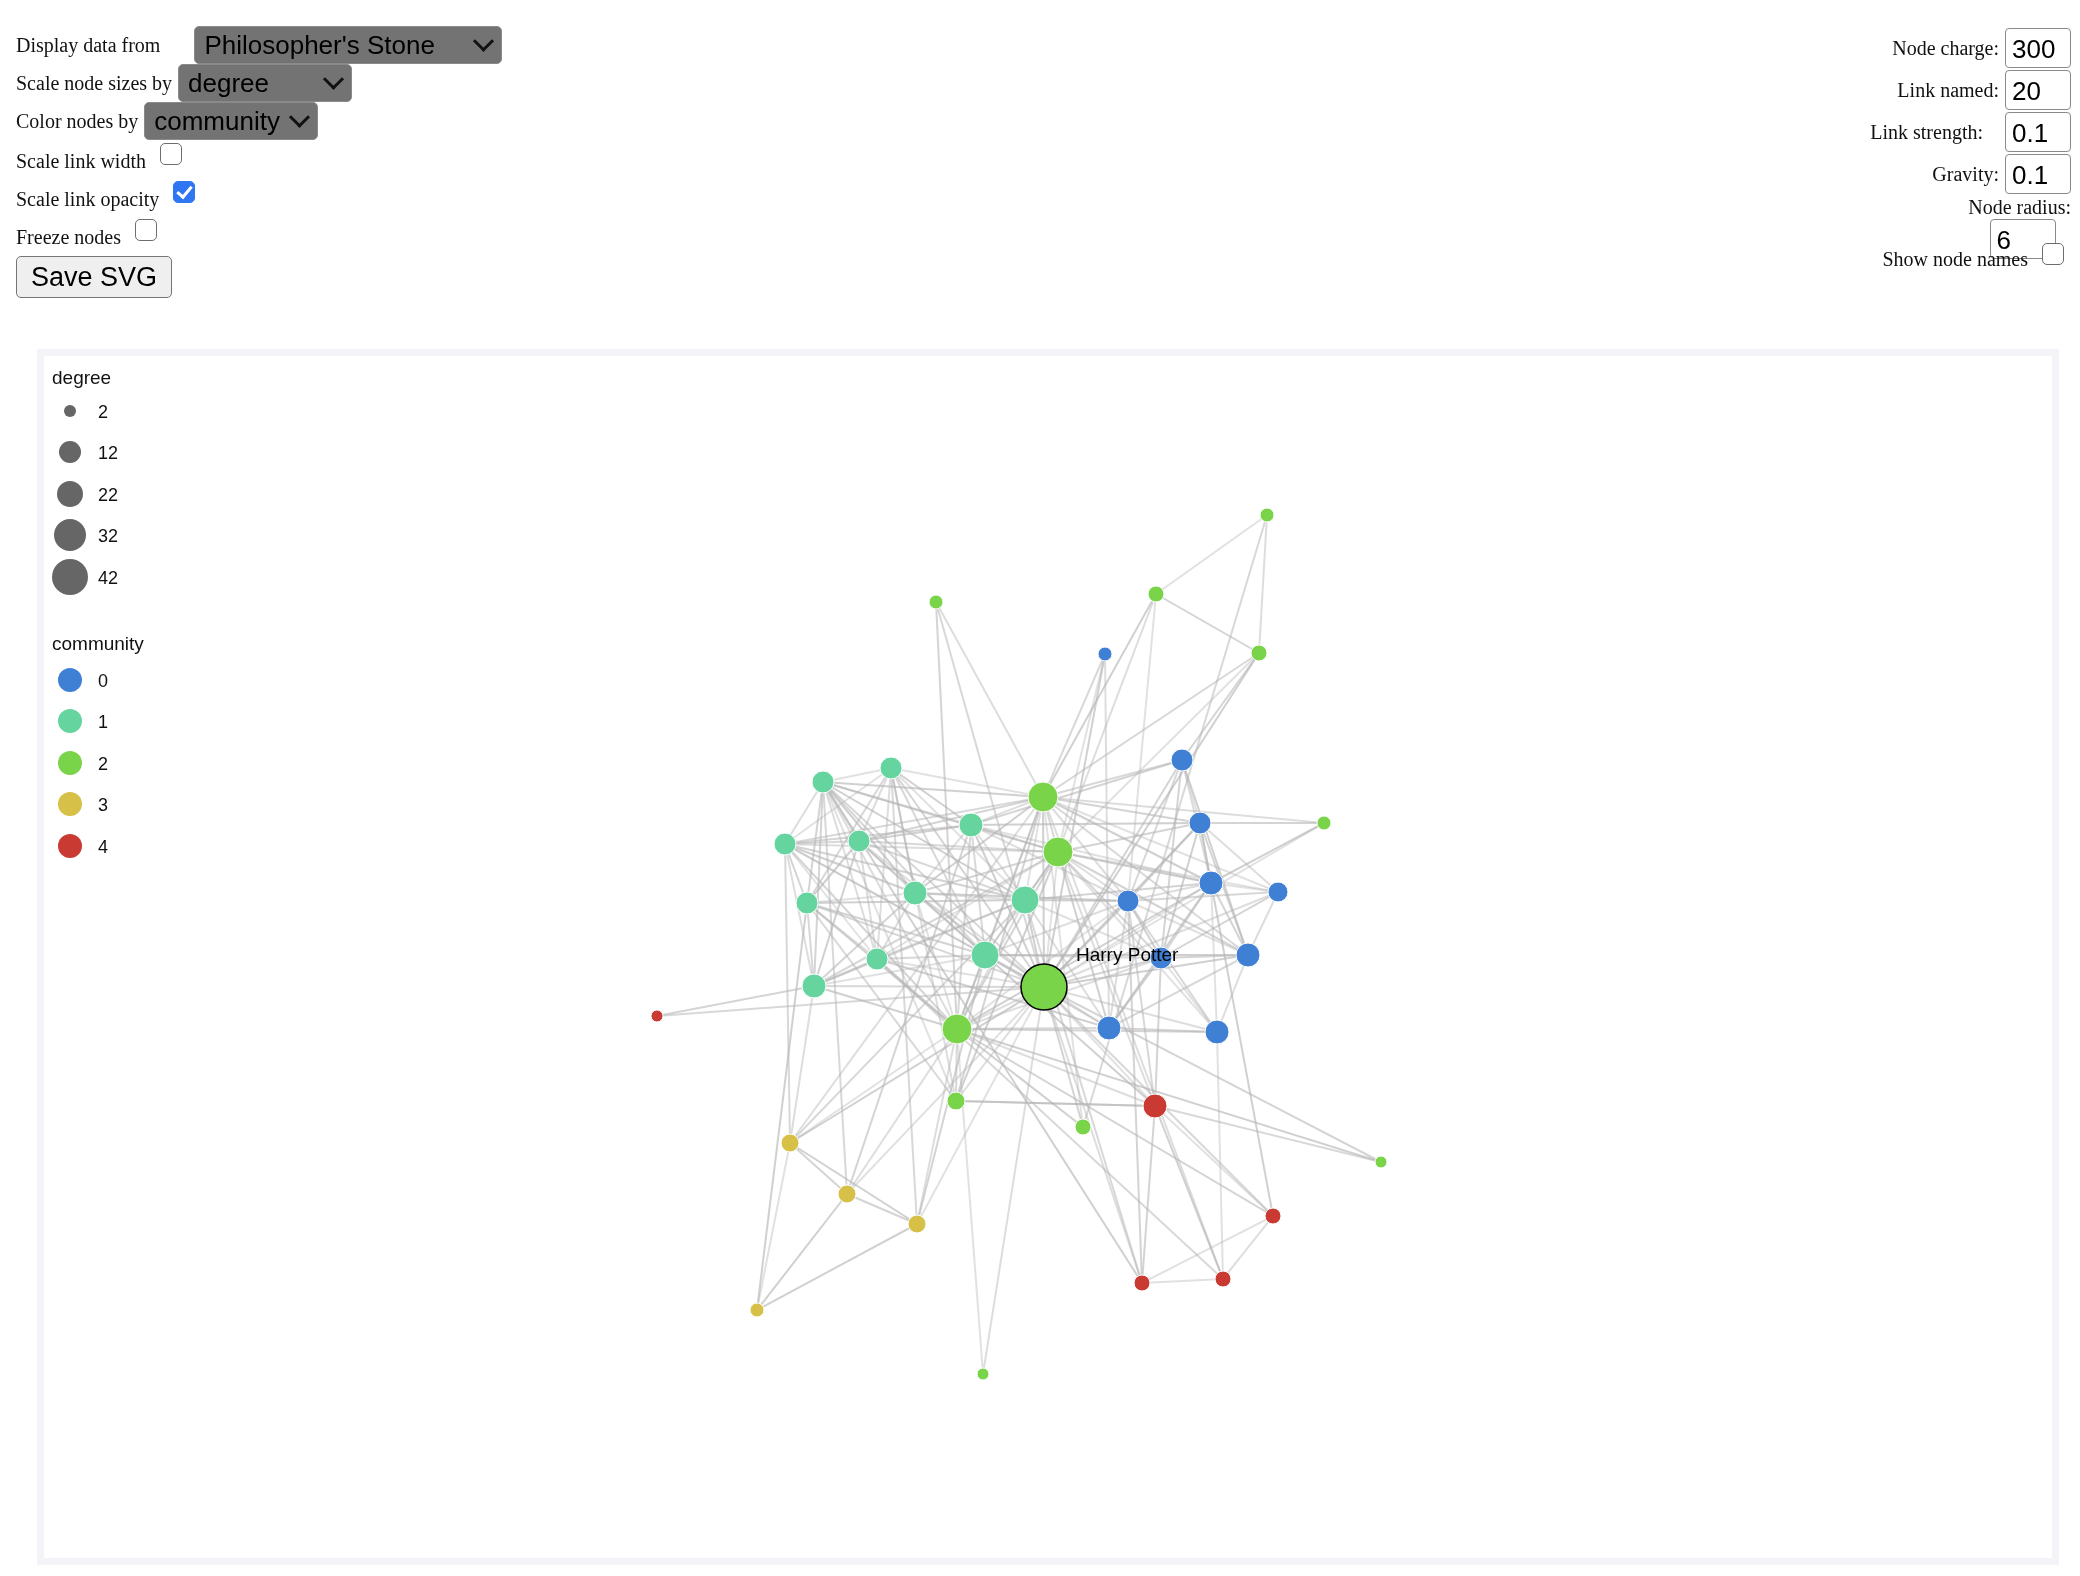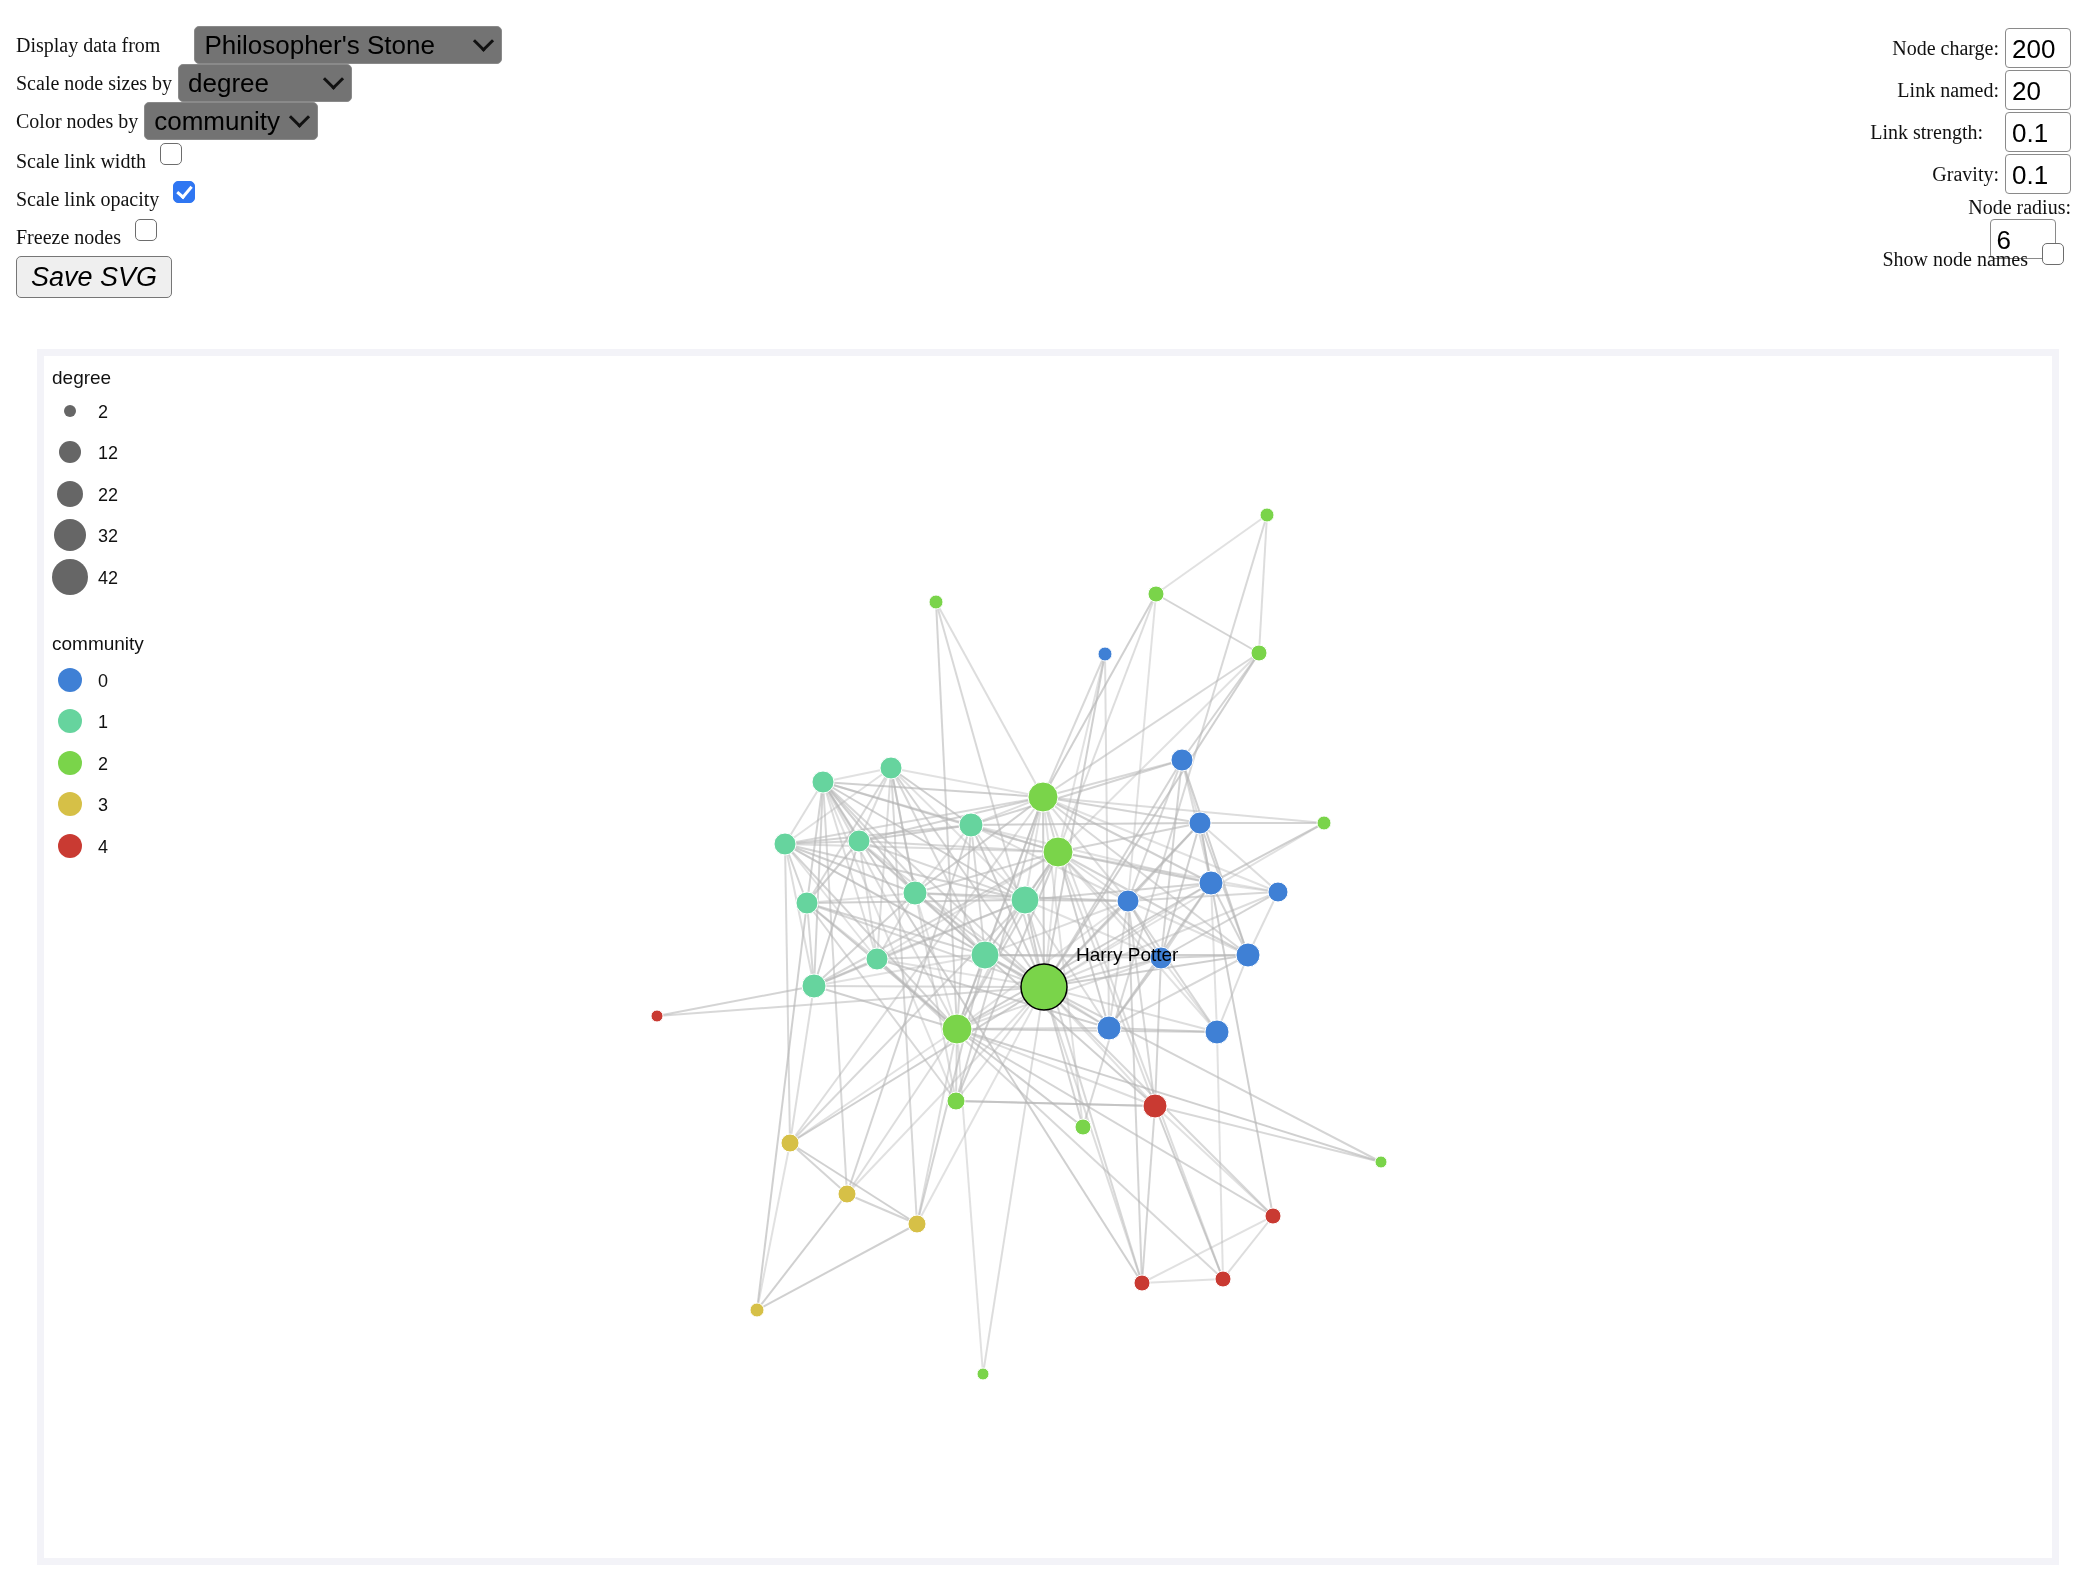--- a/index.html
+++ b/index.html
@@ -5,21 +5,21 @@
   html, body { margin: 0; padding: 0; background: #ffffff; }
   body { width: 2080px; height: 1576px; position: relative; overflow: hidden; font-family: "Liberation Serif", serif; color: #111; }
   .ctl-left { position: absolute; left: 16px; top: 26px; }
   .row { position: absolute; left: 0; white-space: nowrap; display: flex; align-items: center; }
   .lbl { font-family: "Liberation Serif", serif; font-size: 20px; color: #111; }
   .sel { position: relative; display: inline-flex; align-items: center; height: 38px; border: 1.5px solid #8a8a8a; border-radius: 5px; background: #737373; font-family: "Liberation Sans", sans-serif; font-size: 26px; color: #000; padding: 0 10px 0 9px; box-sizing: border-box; margin-left: 6px; }
   .sel .chev { margin-left: auto; width: 12px; height: 12px; border-right: 3.5px solid #111; border-bottom: 3.5px solid #111; transform: rotate(45deg) translate(-3px,-3px); }
   .cb { display: inline-block; width: 22px; height: 22px; border: 1.5px solid #6d6d6d; border-radius: 5px; background: #fff; box-sizing: border-box; margin-left: 14px; position: relative; top: -8px; }
   .cb.on { background: #2f76f2; border-color: #2f76f2; }
   .cb.on::after { content: ""; position: absolute; left: 6px; top: 1px; width: 6px; height: 12px; border-right: 3.5px solid #fff; border-bottom: 3.5px solid #fff; transform: rotate(40deg); }
-  .btn { position: absolute; left: 0; top: 230px; height: 42px; width: 156px; border: 1.5px solid #767676; border-radius: 5px; background: #efefef; font-family: "Liberation Sans", sans-serif; font-size: 27px; color: #000; display: flex; align-items: center; justify-content: center; box-sizing: border-box; font-style: italic; }
+  .btn { position: absolute; left: 0; top: 230px; height: 42px; width: 156px; border: 1.5px solid #767676; border-radius: 5px; background: #efefef; font-family: "Liberation Sans", sans-serif; font-size: 27px; color: #000; display: flex; align-items: center; justify-content: center; box-sizing: border-box; }
   .ctl-right { position: absolute; right: 0; top: 0; width: 700px; height: 330px; }
   .rrow { position: absolute; right: 9px; display: flex; align-items: center; justify-content: flex-end; white-space: nowrap; }
   .num { width: 66px; height: 40px; border: 1.5px solid #8a8a8a; border-radius: 4px; box-sizing: border-box; font-family: "Liberation Sans", sans-serif; font-size: 26px; color: #000; padding: 2px 0 0 6px; margin-left: 6px; background:#fff; display:flex; align-items:center; }
   .txt { width: 166px; height: 42px; border: 1.5px solid #8a8a8a; border-radius: 4px; box-sizing: border-box; font-family: "Liberation Sans", sans-serif; font-size: 26px; color: #000; padding: 0 7px; margin-left: 6px; background:#fff; display:flex; align-items:center; }
   .panel { position: absolute; left: 37px; top: 349px; width: 2022px; height: 1216px; box-sizing: border-box; border: 7px solid #f3f3f8; background: #fff; }
   svg { position: absolute; left: 0; top: 0; }
   .lg-title { font-family: "Liberation Sans", sans-serif; font-size: 19px; fill: #111; }
   .lg-lbl { font-family: "Liberation Sans", sans-serif; font-size: 18px; fill: #111; }
   .node-label { font-family: "Liberation Sans", sans-serif; font-size: 19px; fill: #000; }
 </style>
@@ -59,21 +59,21 @@
   <div class="row" style="top:200px;">
     <span class="lbl">Freeze nodes</span>
     <span class="cb"></span>
   </div>
   <div class="btn">Save SVG</div>
 </div>
 
 <div class="ctl-right">
   <div class="rrow" style="top:28px;">
     <span class="lbl">Node charge:</span>
-    <span class="num">200</span>
+    <span class="num">300</span>
   </div>
   <div class="rrow" style="top:70px;">
     <span class="lbl">Link named:</span>
     <span class="num">20</span>
   </div>
   <div class="rrow" style="top:112px;gap:16px;">
     <span class="lbl">Link strength:</span>
     <span class="num">0.1</span>
   </div>
   <div class="rrow" style="top:154px;">

